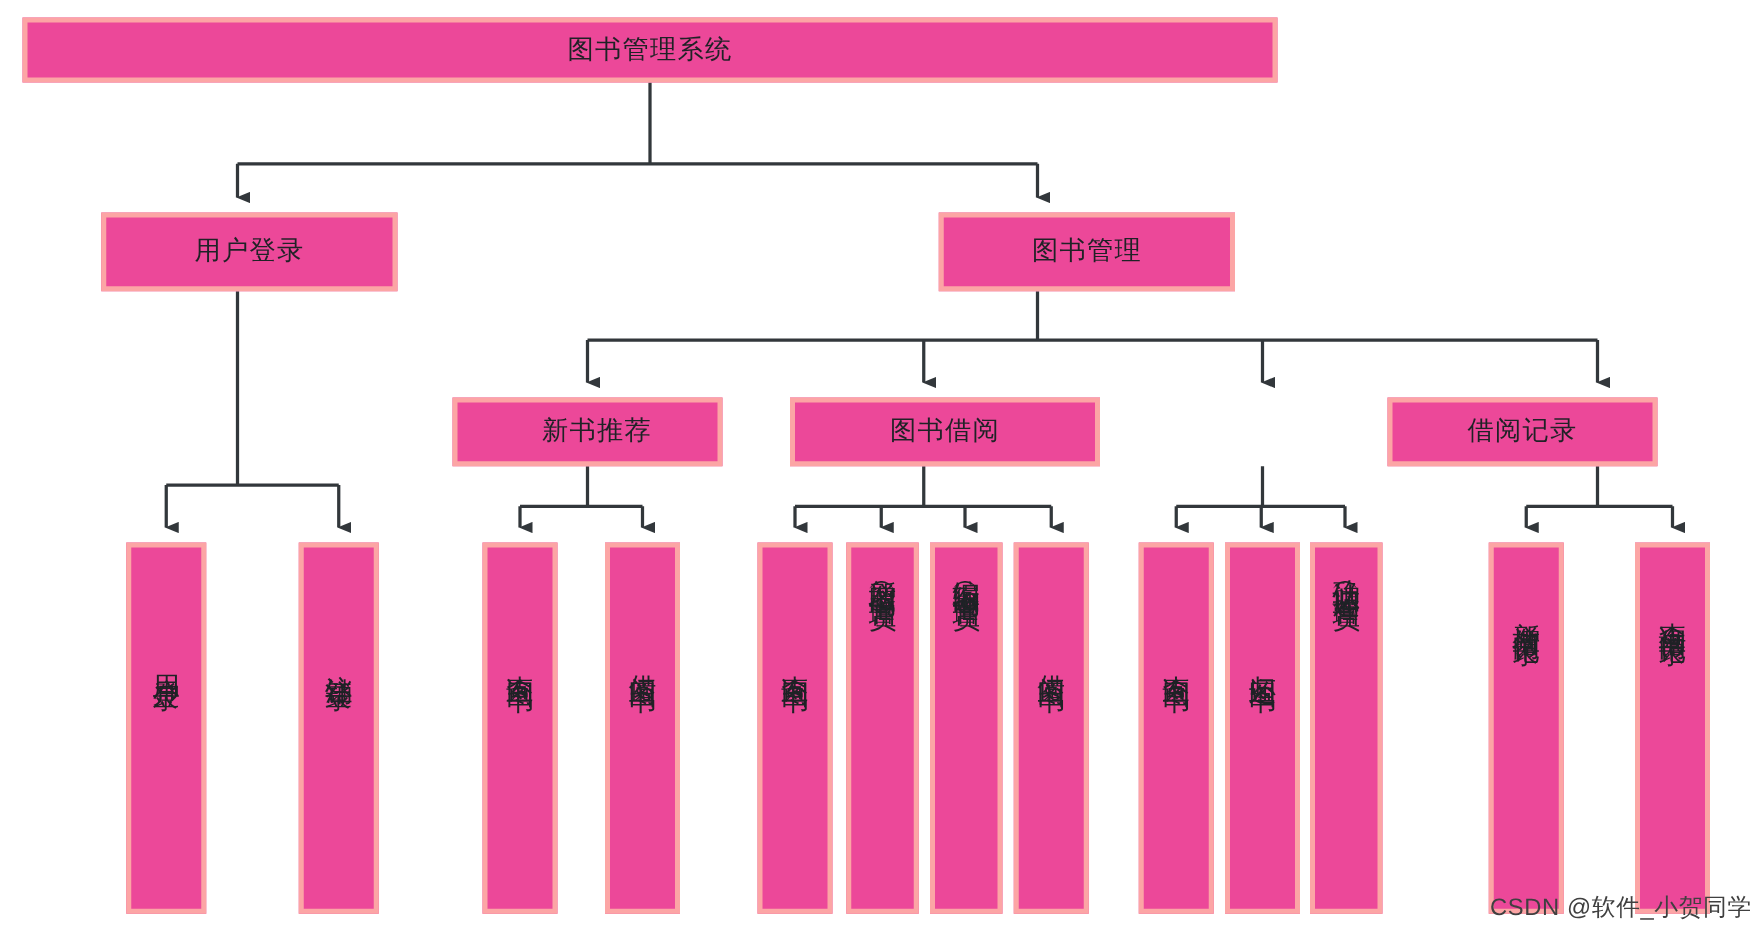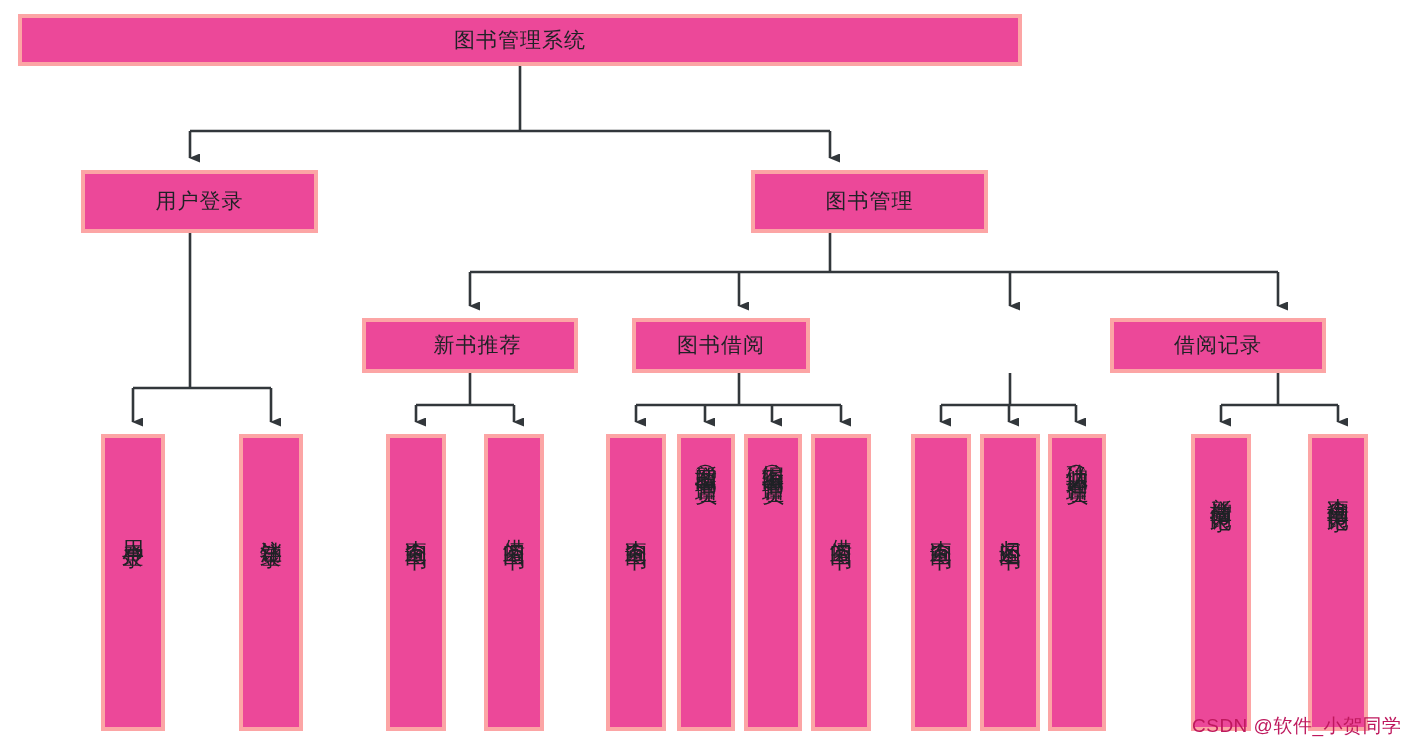--- a/index.html
+++ b/index.html
@@ -52,21 +52,21 @@
   .node-box.vertical .node-label {
     writing-mode: vertical-rl;
     text-orientation: upright;
     font-size: 22px;
     letter-spacing: 3px;
     line-height: 1;
     white-space: nowrap;
   }
   .watermark {
     position: absolute;
-    color: #be185d;
+    color: #404040;
     font-size: 19px;
     letter-spacing: 0.5px;
     white-space: nowrap;
     user-select: none;
   }
 </style>
 </head>
 <body>
 
 <div id="diagram-root">
@@ -130,21 +130,21 @@
   </div>
 
   <div class="node-box" style="left:711px; top:170px; width:237px; height:63px;margin-left:40px;">
     <span class="node-label">图书管理</span>
   </div>
 
   <div class="node-box" style="left:362px; top:318px; width:216px; height:55px;padding-left:15px;">
     <span class="node-label">新书推荐</span>
   </div>
 
-  <div class="node-box" style="left:632px; top:318px; width:178px; height:55px;align-items:center;">
+  <div class="node-box" style="left:632px; top:318px; width:248px; height:55px;align-items:center;">
     <span class="node-label">图书借阅</span>
   </div>
 
 
   <div class="node-box" style="left:1110px; top:318px; width:216px; height:55px;">
     <span class="node-label">借阅记录</span>
   </div>
 
   <div class="node-box vertical" style="left:101px; top:434px; width:64px; height:297px; padding-top:84px;">
     <span class="node-label">用户登录</span>

